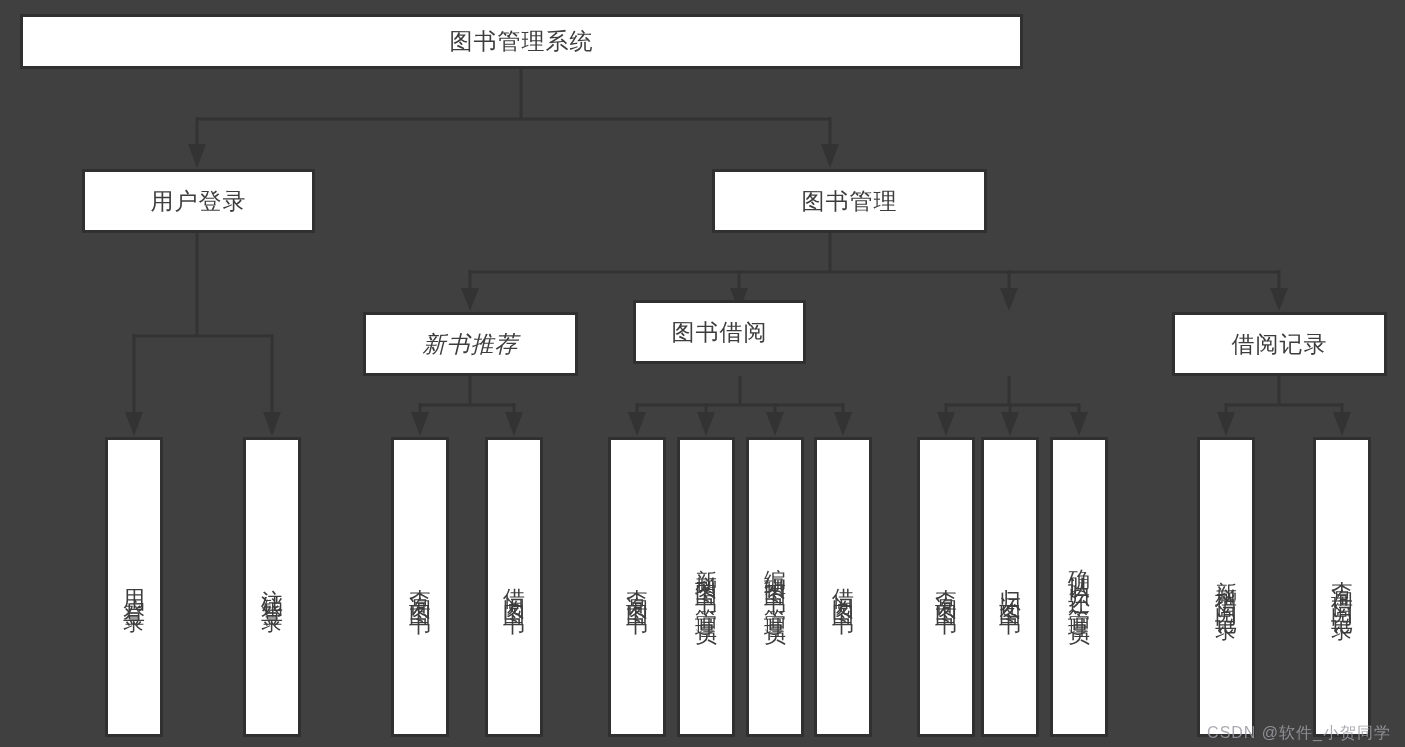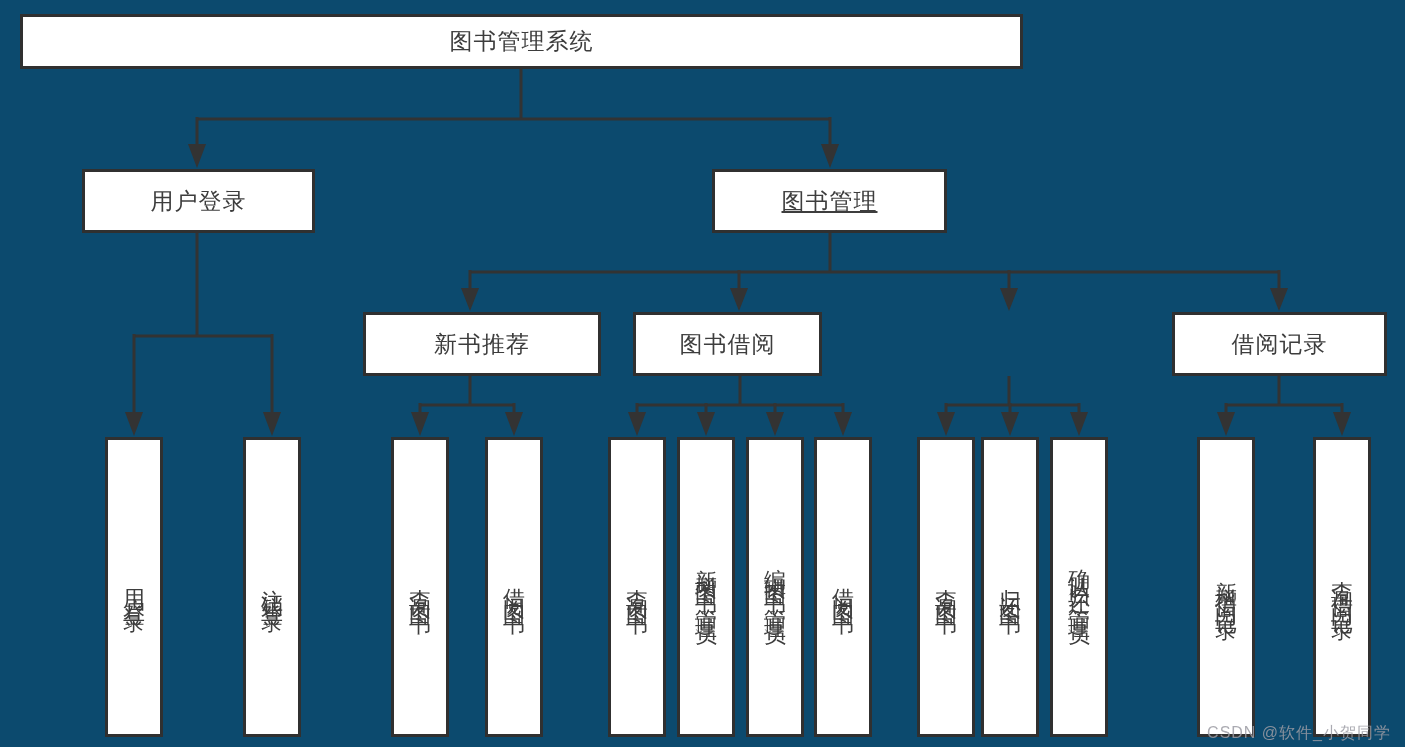--- a/index.html
+++ b/index.html
@@ -5,21 +5,21 @@
   html, body {
     margin: 0;
     padding: 0;
     background: #ffffff;
     font-family: "Liberation Sans", "DejaVu Sans", sans-serif;
   }
   .stage {
     position: relative;
     width: 1405px;
     height: 747px;
-    background: #0c4a6e;
+    background: #404040;
     overflow: hidden;
   }
   svg.wires {
     position: absolute;
     left: 0; top: 0;
     width: 1405px;
     height: 747px;
     z-index: 1;
   }
   svg.wires line {
@@ -144,28 +144,28 @@
     </g>
   </svg>
 
   <div class="box h" style="left:20px; top:14px; width:1003px; height:55px;">
     <span>图书管理系统</span>
   </div>
 
   <div class="box h" style="left:82px; top:169px; width:233px; height:64px;">
     <span>用户登录</span>
   </div>
-  <div class="box h" style="left:712px; top:169px; width:235px; height:64px;text-decoration:underline;">
+  <div class="box h" style="left:712px; top:169px; width:275px; height:64px;">
     <span>图书管理</span>
   </div>
 
-  <div class="box h" style="left:363px; top:312px; width:238px; height:64px;">
+  <div class="box h" style="left:363px; top:312px; width:215px; height:64px;font-style:italic;">
     <span>新书推荐</span>
   </div>
-  <div class="box h" style="left:633px; top:312px; width:189px; height:64px;">
+  <div class="box h" style="left:633px; top:300px; width:173px; height:64px;">
     <span>图书借阅</span>
   </div>
   <div class="box h" style="left:1172px; top:312px; width:215px; height:64px;">
     <span>借阅记录</span>
   </div>
 
   <div class="box v" style="left:105px; top:437px; width:58px; height:300px;">
     <span>用户登录</span>
   </div>
   <div class="box v" style="left:243px; top:437px; width:58px; height:300px;">

